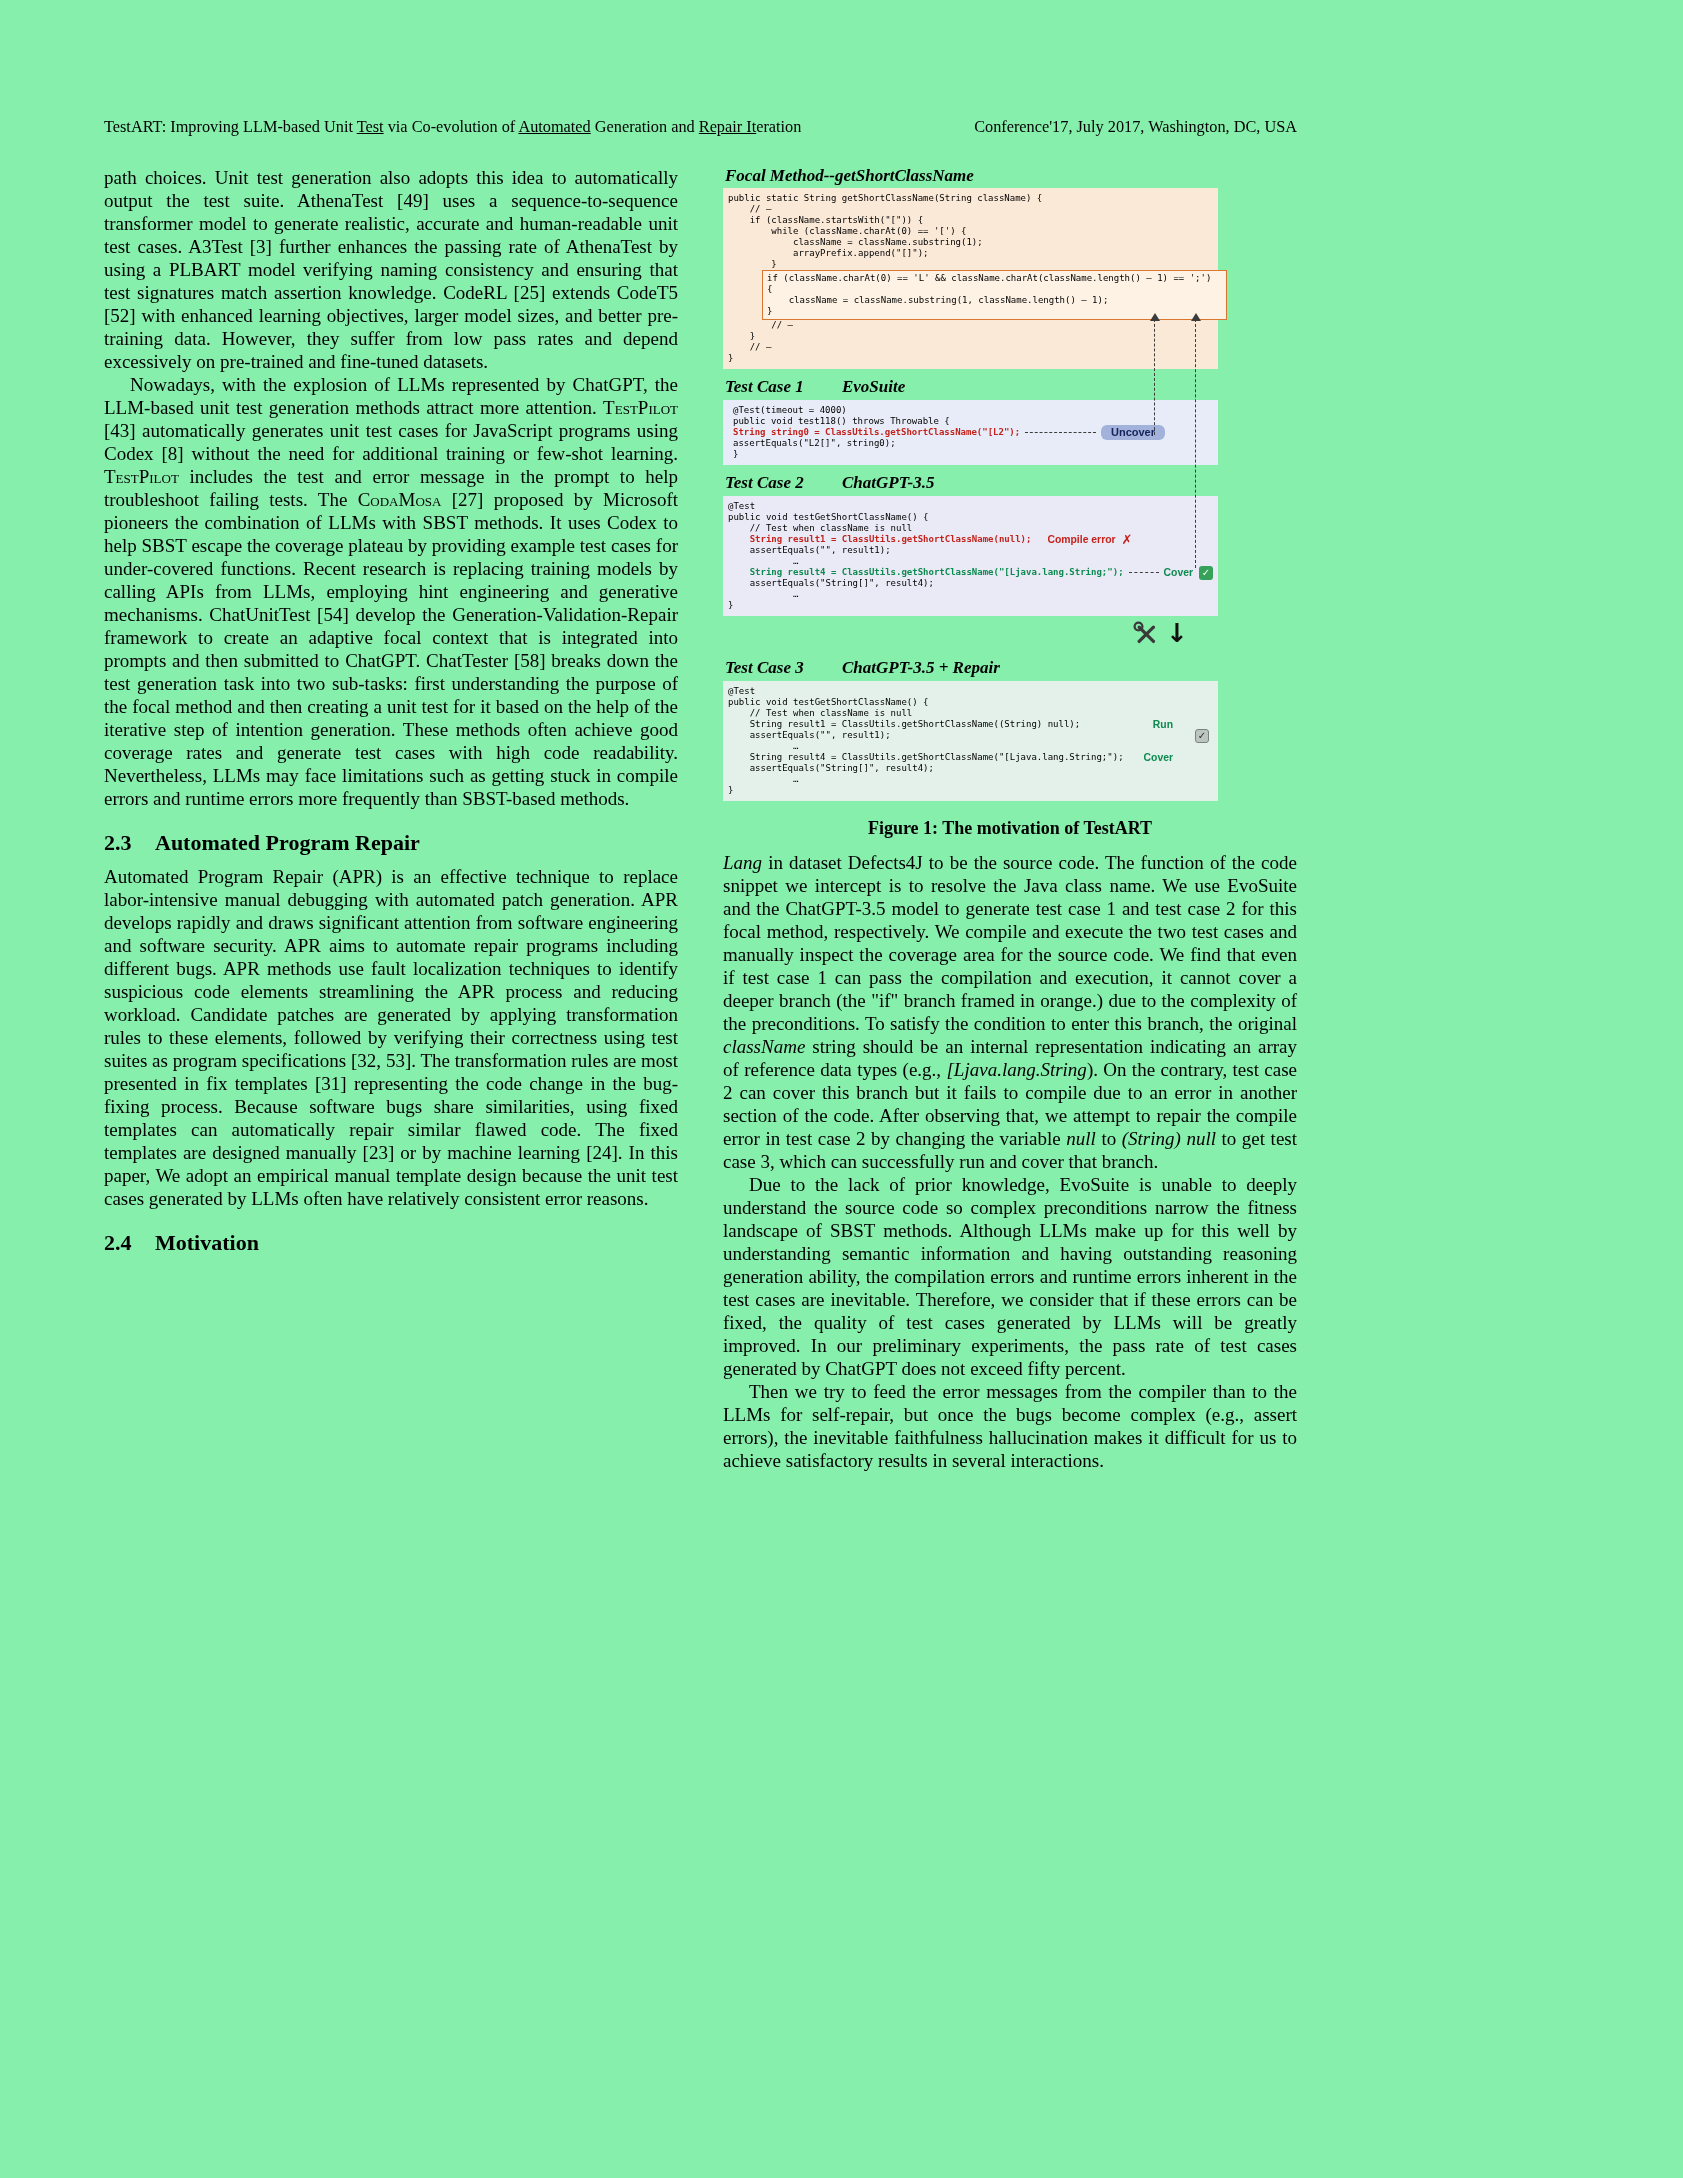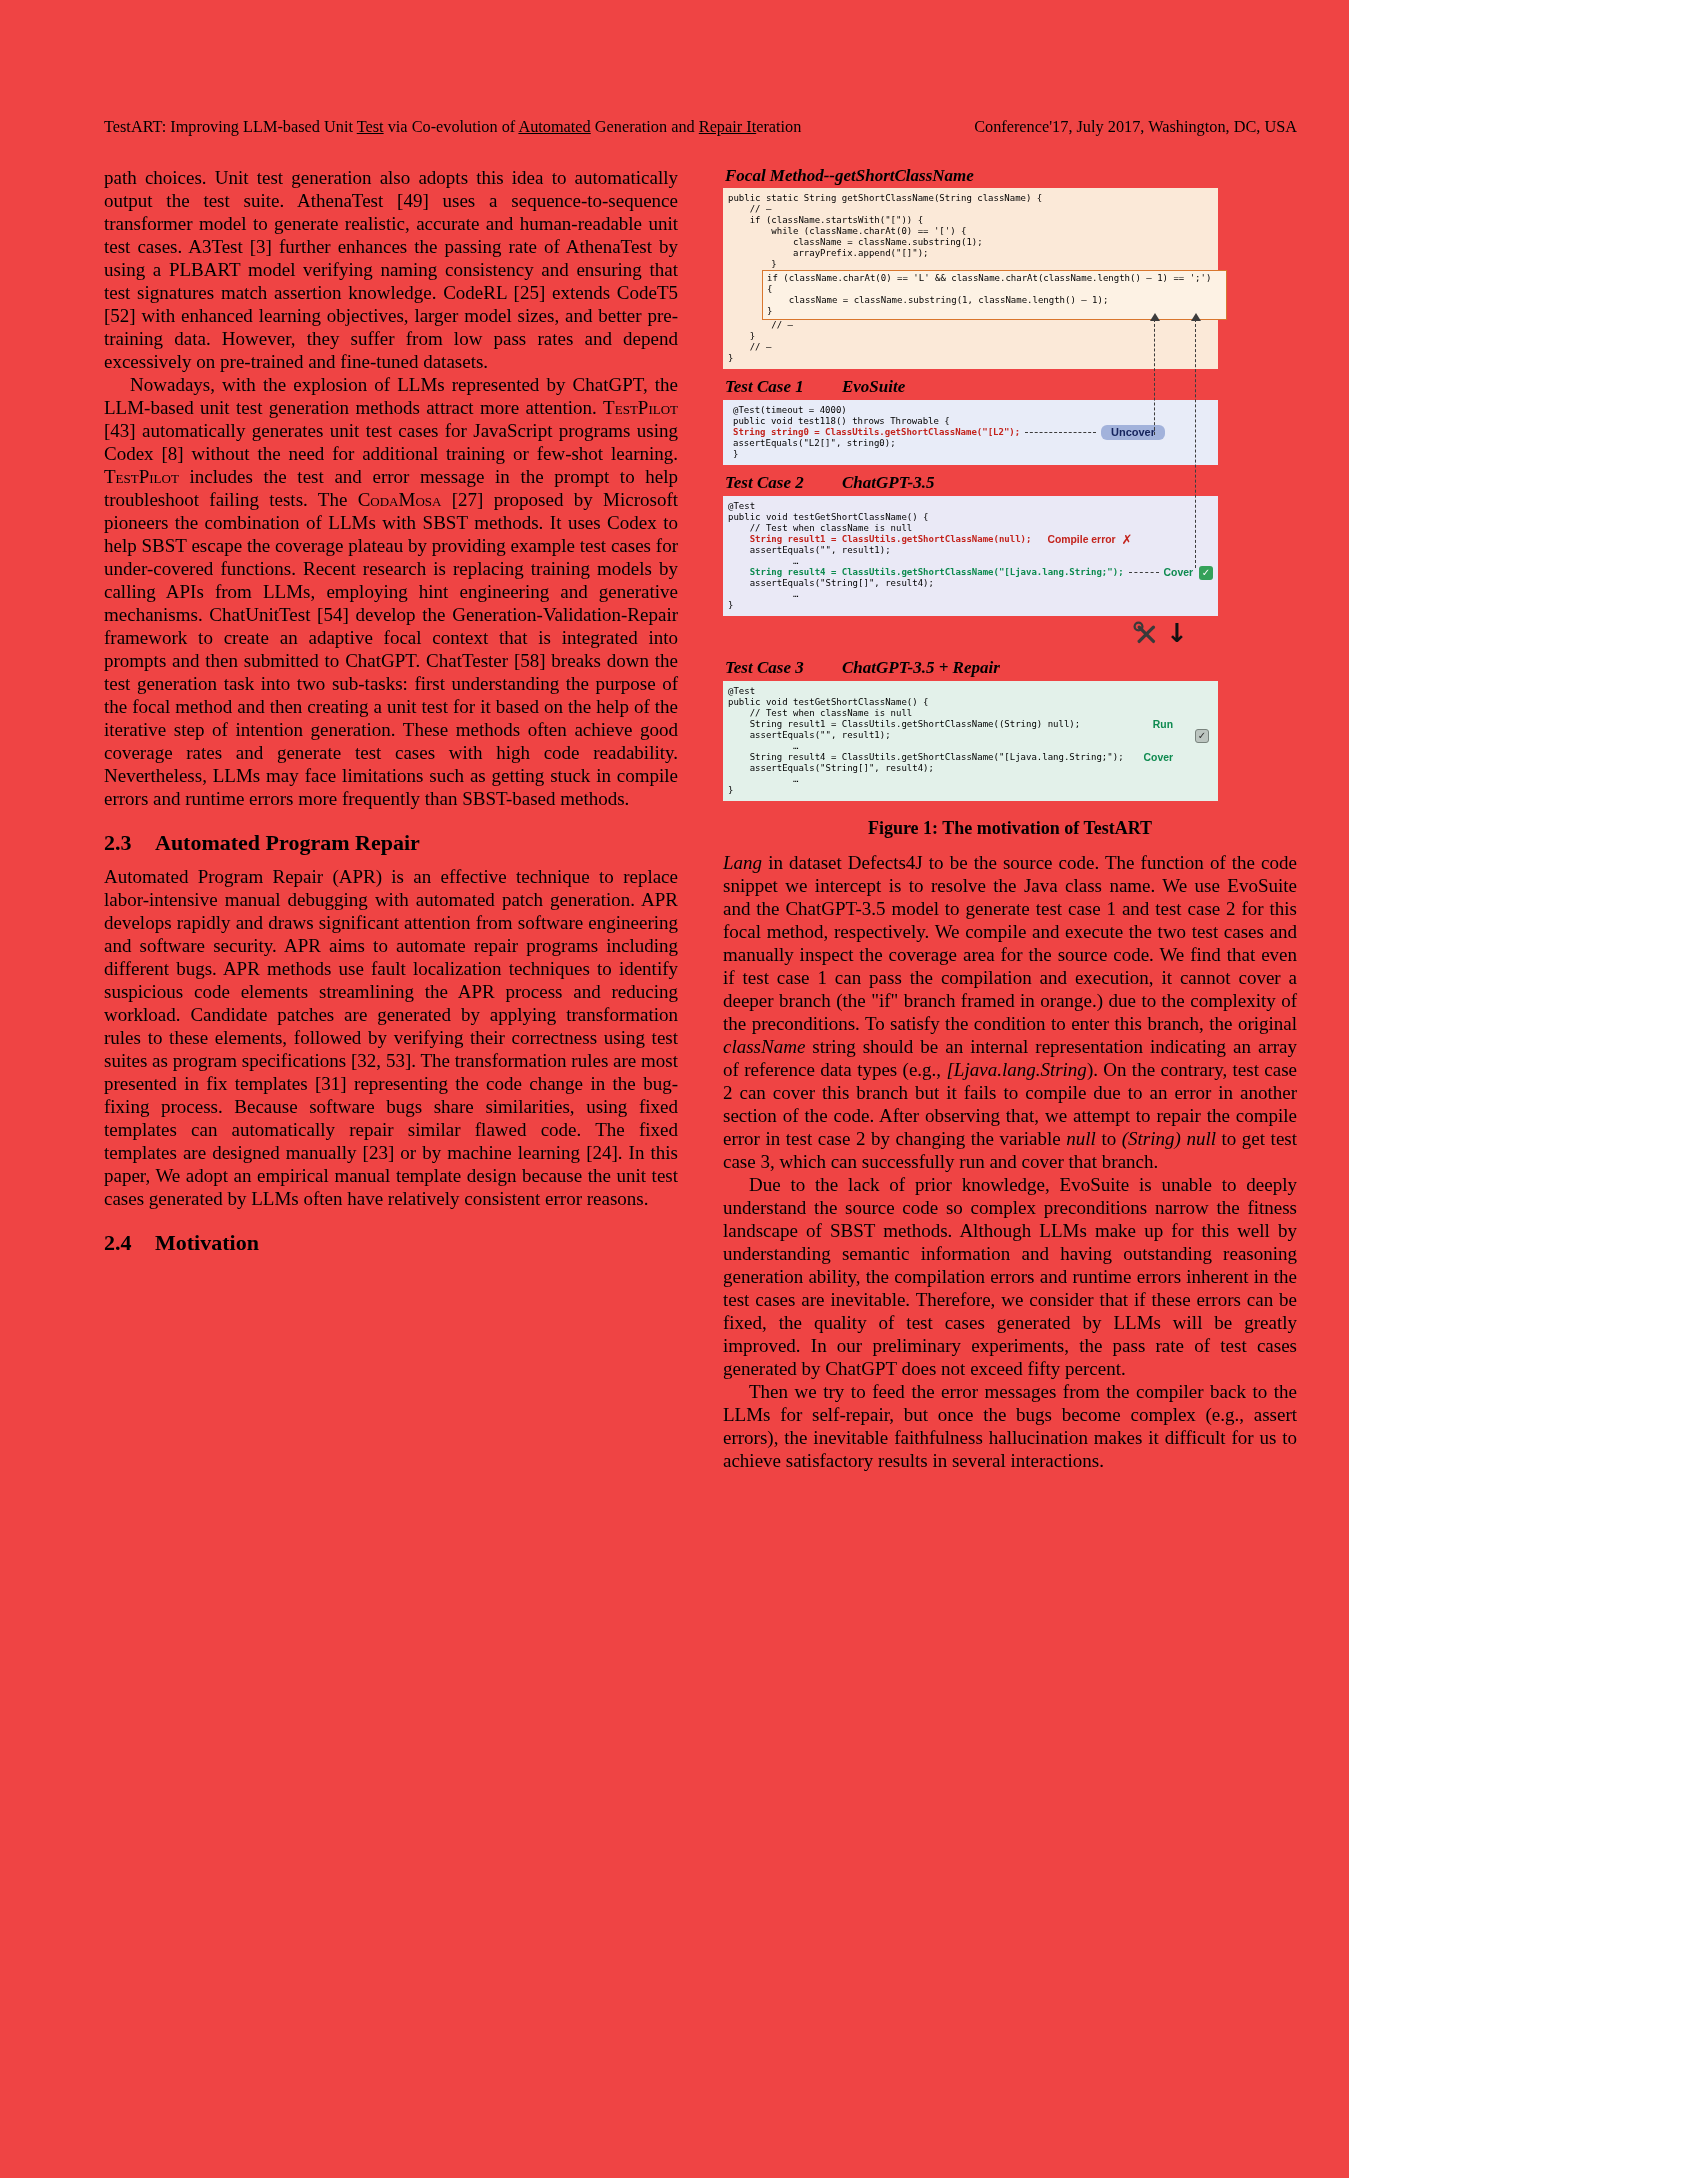--- a/index.html
+++ b/index.html
@@ -1,18 +1,18 @@
 <!DOCTYPE html>
 <html><head>
 <meta charset="utf-8">
 <style>
   * { margin:0; padding:0; box-sizing:border-box; }
   html,body { background:#ffffff; }
   .page {
-    position:relative; width:1349px; height:2178px; background:#ef4444;
+    position:relative; width:1683px; height:2178px; background:#86efac;
     font-family:"Liberation Serif", serif; color:#000; overflow:hidden;
   }
   
   .runhead {
     position:absolute; top:117px; left:104px; width:1193px;
     display:flex; justify-content:space-between; font-size:16.3px;
   }
   .rh-left { white-space:nowrap; }
   .rh-right { white-space:nowrap; }
 
@@ -310,17 +310,17 @@
       <div class="vline vline-a"></div>
       <div class="vline vline-b"></div>
       <div class="varrow varrow-a"></div>
       <div class="varrow varrow-b"></div>
 
       <figcaption class="caption">Figure 1: The motivation of TestART</figcaption>
     </figure>
 
     <p class="para"><span class="seg-i">Lang</span> in dataset Defects4J to be the source code. The function of the code snippet we intercept is to resolve the Java class name. We use EvoSuite and the ChatGPT-3.5 model to generate test case 1 and test case 2 for this focal method, respectively. We compile and execute the two test cases and manually inspect the coverage area for the source code. We find that even if test case 1 can pass the compilation and execution, it cannot cover a deeper branch (the "if" branch framed in orange.) due to the complexity of the preconditions. To satisfy the condition to enter this branch, the original <span class="seg-i">className</span> string should be an internal representation indicating an array of reference data types (e.g., <span class="seg-i">[Ljava.lang.String</span>). On the contrary, test case 2 can cover this branch but it fails to compile due to an error in another section of the code. After observing that, we attempt to repair the compile error in test case 2 by changing the variable <span class="seg-i">null</span> to <span class="seg-i">(String) null</span> to get test case 3, which can successfully run and cover that branch.</p>
     <p class="para indent">Due to the lack of prior knowledge, EvoSuite is unable to deeply understand the source code so complex preconditions narrow the fitness landscape of SBST methods. Although LLMs make up for this well by understanding semantic information and having outstanding reasoning generation ability, the compilation errors and runtime errors inherent in the test cases are inevitable. Therefore, we consider that if these errors can be fixed, the quality of test cases generated by LLMs will be greatly improved. In our preliminary experiments, the pass rate of test cases generated by ChatGPT does not exceed fifty percent.</p>
-    <p class="para indent">Then we try to feed the error messages from the compiler back to the LLMs for self-repair, but once the bugs become complex (e.g., assert errors), the inevitable faithfulness hallucination makes it difficult for us to achieve satisfactory results in several interactions.</p>
+    <p class="para indent">Then we try to feed the error messages from the compiler than to the LLMs for self-repair, but once the bugs become complex (e.g., assert errors), the inevitable faithfulness hallucination makes it difficult for us to achieve satisfactory results in several interactions.</p>
   </div>
 
 </div>
 
 
 </body></html>

